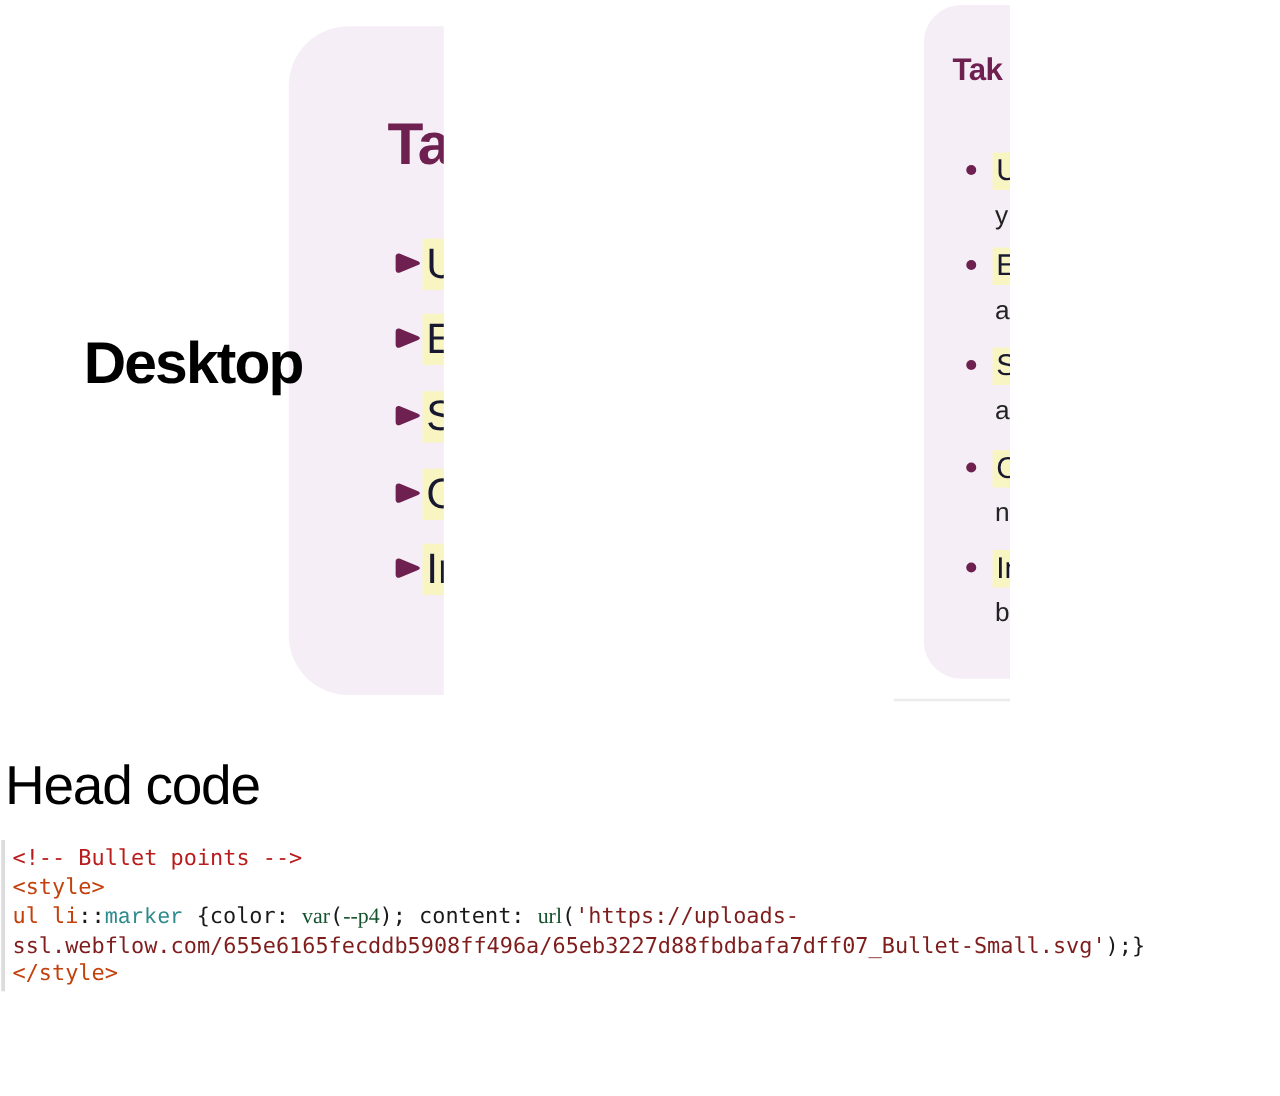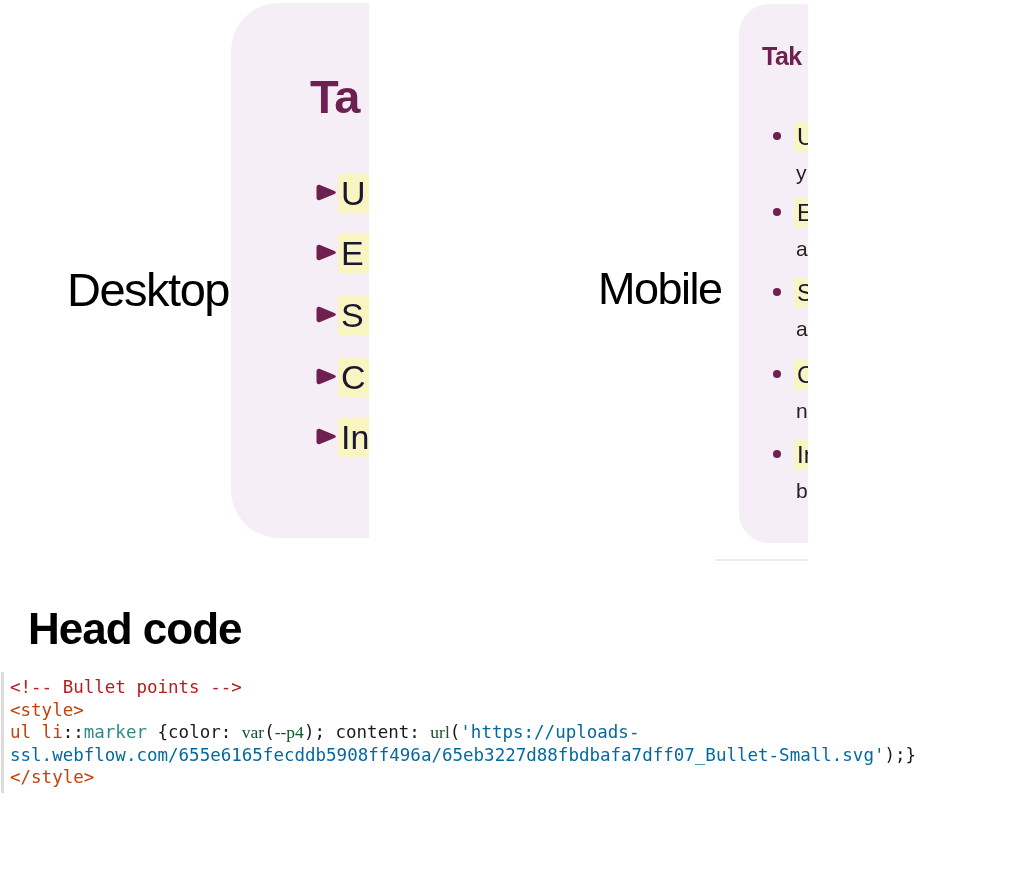--- a/index.html
+++ b/index.html
@@ -1,26 +1,26 @@
 <!DOCTYPE html>
 <html><head>
 <meta charset="utf-8">
 <style>
   html,body{margin:0;padding:0;background:#ffffff;}
   .canvas{position:relative;width:1024px;height:877px;background:#ffffff;overflow:hidden;
           font-family:"Liberation Sans",sans-serif;}
 
   
-  .bp-label{position:absolute;z-index:3;font-weight:400;color:#000;letter-spacing:-1.5px;}
+  .bp-label{position:absolute;z-index:3;font-weight:700;color:#000;letter-spacing:-1.5px;}
   .bp-label.desktop{left:67px;top:262px;font-size:47px;}
   .bp-label.mobile{left:598px;top:263px;font-size:45px;}
 
   
   .panel{position:absolute;background:#f6eef6;overflow:hidden;z-index:1;}
-  .panel.desktop{left:231px;top:3px;width:138px;height:535px;border-radius:48px 0 0 48px;}
+  .panel.desktop{left:231px;top:21px;width:124px;height:535px;border-radius:48px 0 0 48px;}
   .panel.mobile{left:739px;top:4px;width:69px;height:539px;border-radius:30px 0 0 30px;}
 
   .panel-heading{position:absolute;font-weight:700;color:#6e2150;white-space:nowrap;}
   .panel.desktop .panel-heading{left:79px;top:66px;font-size:47px;letter-spacing:-1px;}
   .panel.mobile .panel-heading{left:23px;top:38px;font-size:25px;letter-spacing:-0.5px;}
 
   
   .d-item{position:absolute;left:0;width:129px;height:44px;}
   .d-item .arrow{position:absolute;left:84px;top:11px;width:22px;height:17px;display:block;}
   .d-item .hl{position:absolute;left:107px;top:0;height:41px;width:60px;background:#f8f5c3;
@@ -31,40 +31,39 @@
   .m-item .dot{position:absolute;left:34px;top:10px;width:8px;height:8px;border-radius:50%;
                background:#6e2150;}
   .m-item .hl{position:absolute;left:55px;top:0;height:30px;width:40px;background:#f8f5c3;
               font-size:24px;line-height:30px;color:#181830;padding-left:3px;white-space:nowrap;}
   .m-item .sub{position:absolute;left:57px;top:38px;font-size:21px;line-height:26px;color:#222;
                white-space:nowrap;}
 
   .faint-divider{position:absolute;left:715px;top:559px;width:93px;height:2px;background:#ececec;}
 
   
-  .section-title{position:absolute;left:4px;top:604px;font-size:44px;font-weight:700;color:#000;
-                 letter-spacing:-1px;margin-left:24px;}
+  .section-title{position:absolute;left:4px;top:604px;font-size:44px;font-weight:400;color:#000;
+                 letter-spacing:-1px;}
   .code-border{position:absolute;left:1px;top:672px;width:3px;height:121px;background:#dcdcdc;}
   .code-block{position:absolute;left:10px;top:676px;width:1010px;margin:0;
               font-family:"DejaVu Sans Mono","Liberation Mono",monospace;
               font-size:17.5px;line-height:22.6px;white-space:pre;}
   .tok-comment{color:#b91c1c;}
   .tok-tag{color:#c2410c;}
-  .tok-pseudo{color:#2e8b8b;}
+  .tok-pseudo{color:#2e8b8b;font-family:Liberation Mono, monospace;}
   .tok-func{color:#14532d;font-family:Liberation Serif, serif;}
-  .tok-string{color:#0369a1;}
+  .tok-string{color:#7f1d1d;}
   .tok-plain{color:#1a1a1a;}
 </style>
 </head>
 <body>
 
 <div class="canvas">
 
   <div class="bp-label desktop">Desktop</div>
-  <div class="bp-label mobile">Mobile</div>
 
   <div class="panel desktop">
     <div class="panel-heading">Ta</div>
 
     <div class="d-item" style="top:170px;">
       <svg class="arrow" viewBox="0 0 22 17">
         <path d="M1.5 3.2 C1.5 1.2 3.3 0.2 5 1 L19.5 7 C21.4 7.9 21.4 9.1 19.5 10 L5 16 C3.3 16.8 1.5 15.8 1.5 13.8 Z" fill="#6e2150"></path>
       </svg>
       <span class="hl">U</span>
     </div>

